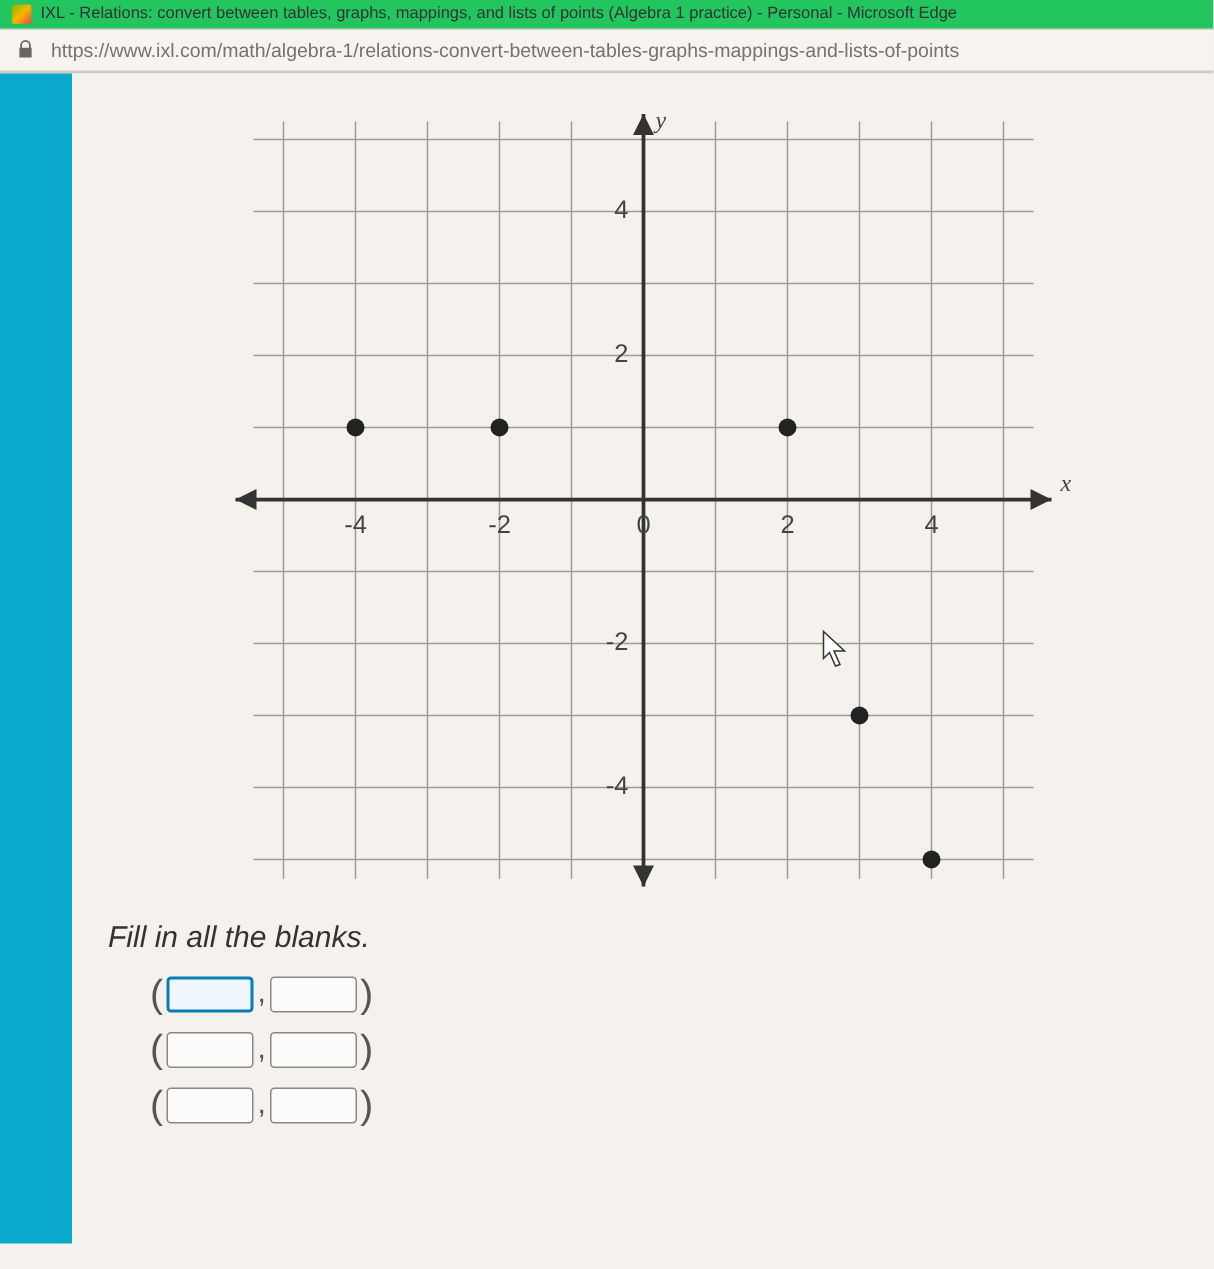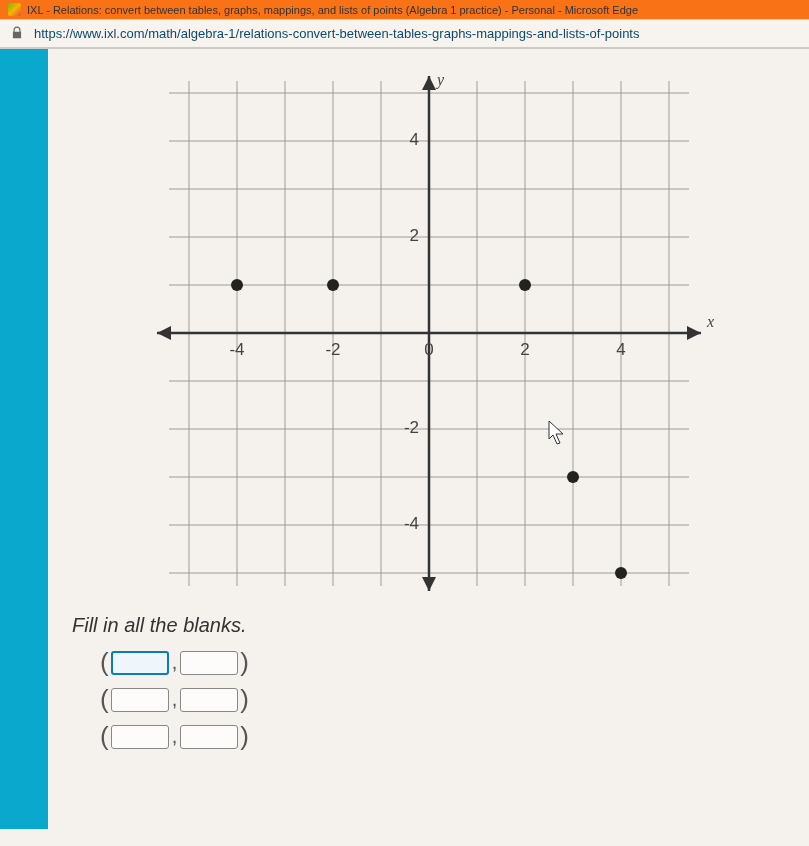--- a/index.html
+++ b/index.html
@@ -5,39 +5,39 @@
   * { box-sizing: border-box; margin: 0; padding: 0; }
   body {
     font-family: "Segoe UI", Arial, sans-serif;
     background: #f5f2ed;
     width: 809px;
     height: 846px;
     overflow: hidden;
     position: relative;
   }
   .window-title {
-    background: #f97316;
+    background: #22c55e;
     padding: 3px 8px;
     font-size: 11px;
     color: #333;
     display: flex;
-    align-items: center;
+    align-items: flex-start;
     gap: 6px;
     border-bottom: 1px solid #d8d4cc;
   }
   .ixl-icon {
     width: 13px; height: 13px;
     background: linear-gradient(135deg,#7ab800,#f7b500,#e84a3f);
     border-radius: 2px;
   }
   .url-bar {
     background: #f7f4ef;
     padding: 6px 10px;
     font-size: 13px;
-    color: #0c4a6e;
+    color: #737373;
     display: flex;
     align-items: flex-start;
     gap: 10px;
     border-bottom: 2px solid #cfcbc4;
   }
   .lock-icon { width:14px; height:14px; fill:#666; }
   .content-wrap { display: flex; }
   .left-bar {
     width: 48px;
     background: #0aa8cc;

